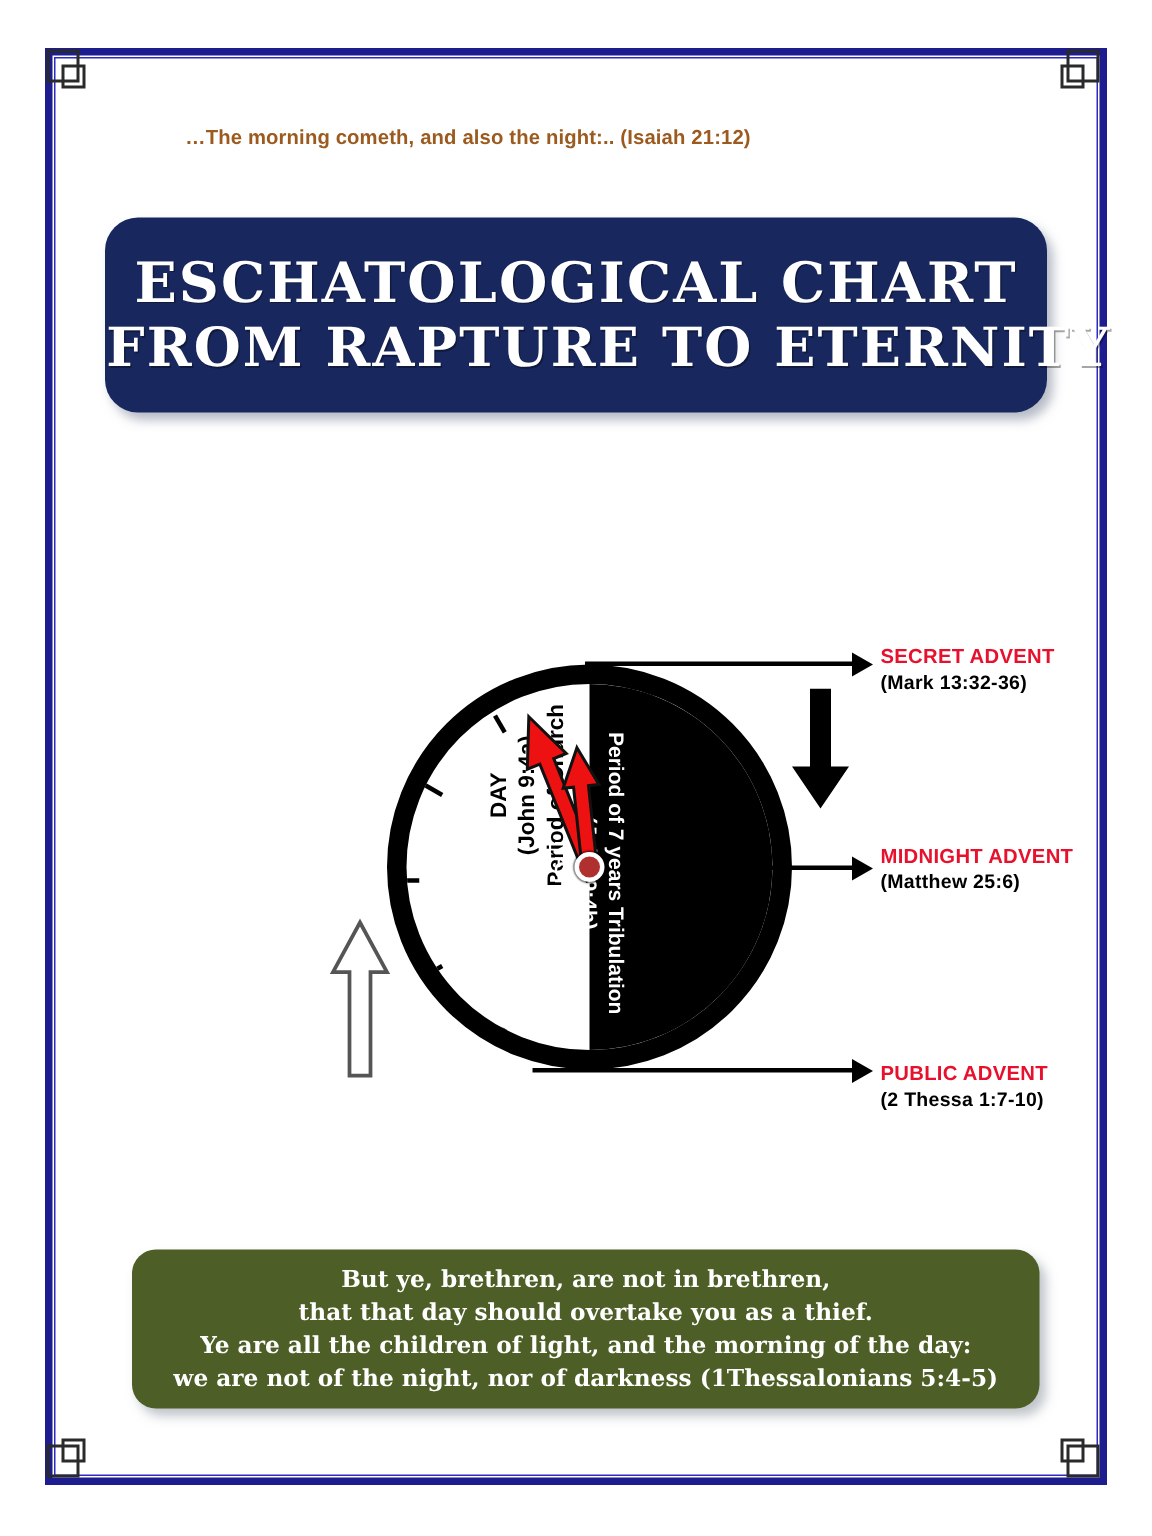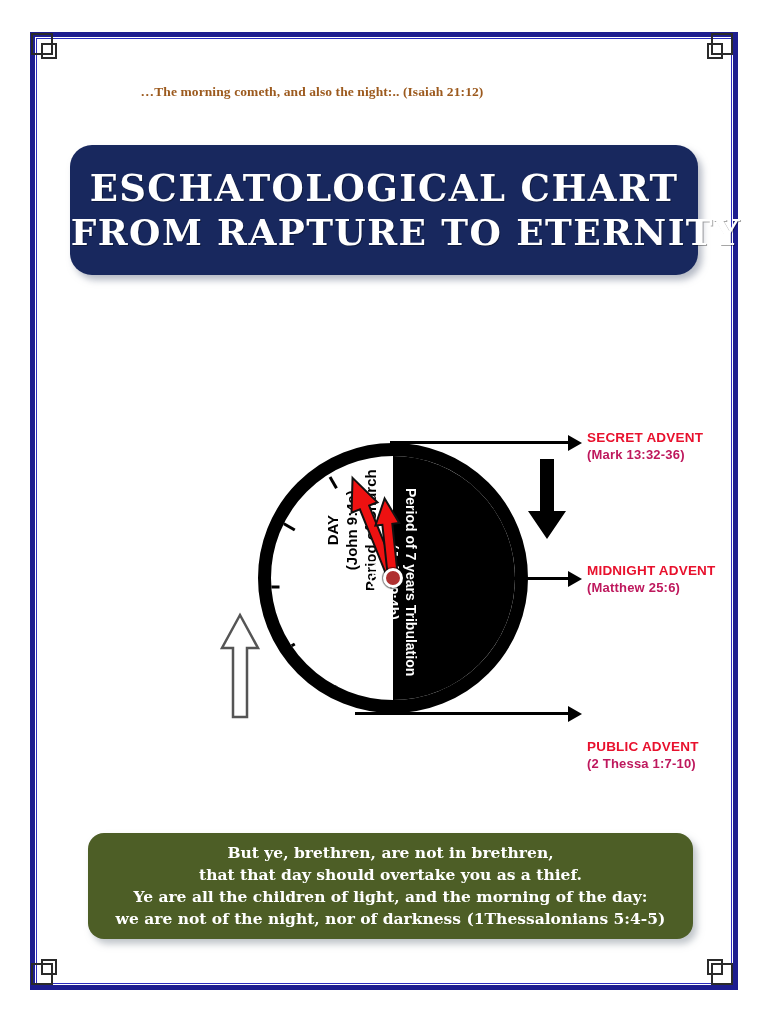--- a/index.html
+++ b/index.html
@@ -65,21 +65,21 @@
   
   .top-verse {
     position: absolute;
     left: 0;
     top: 84px;
     width: 624px;
     text-align: center;
     color: #9c5a1e;
     font-size: 13.5px;
     font-weight: bold;
-    font-family: Liberation Serif, serif;
+    font-family: Liberation Sans, sans-serif;
     letter-spacing: 0.1px;
   }
 
   
   .title-banner {
     position: absolute;
     left: 70px;
     top: 145px;
     width: 628px;
     height: 130px;
@@ -226,21 +226,21 @@
     font-family: "Liberation Sans", sans-serif;
   }
   .advent-title {
     color: #e8112d;
     font-weight: bold;
     font-size: 13.5px;
     white-space: nowrap;
     letter-spacing: 0.2px;
   }
   .advent-ref {
-    color: #be185d;
+    color: #000000;
     font-weight: bold;
     font-size: 13px;
     white-space: nowrap;
     margin-top: 2px;
     letter-spacing: 0.2px;
   }
 
   
   .quote-box {
     position: absolute;
@@ -350,21 +350,21 @@
 <div class="advent-label" style="left:587px; top:430px;">
   <div class="advent-title">SECRET ADVENT</div>
   <div class="advent-ref">(Mark 13:32-36)</div>
 </div>
 
 <div class="advent-label" style="left:587px; top:563px;">
   <div class="advent-title">MIDNIGHT ADVENT</div>
   <div class="advent-ref">(Matthew 25:6)</div>
 </div>
 
-<div class="advent-label" style="left:587px; top:739px;">
+<div class="advent-label" style="left:587px; top:708px;">
   <div class="advent-title">PUBLIC ADVENT</div>
   <div class="advent-ref">(2 Thessa 1:7-10)</div>
 </div>
 
 <div class="quote-box">
   <div class="quote-line">But ye, brethren, are not in brethren,</div>
   <div class="quote-line">that that day should overtake you as a thief.</div>
   <div class="quote-line">Ye are all the children of light, and the morning of the day:</div>
   <div class="quote-line">we are not of the night, nor of darkness (1Thessalonians 5:4-5)</div>
 </div>

